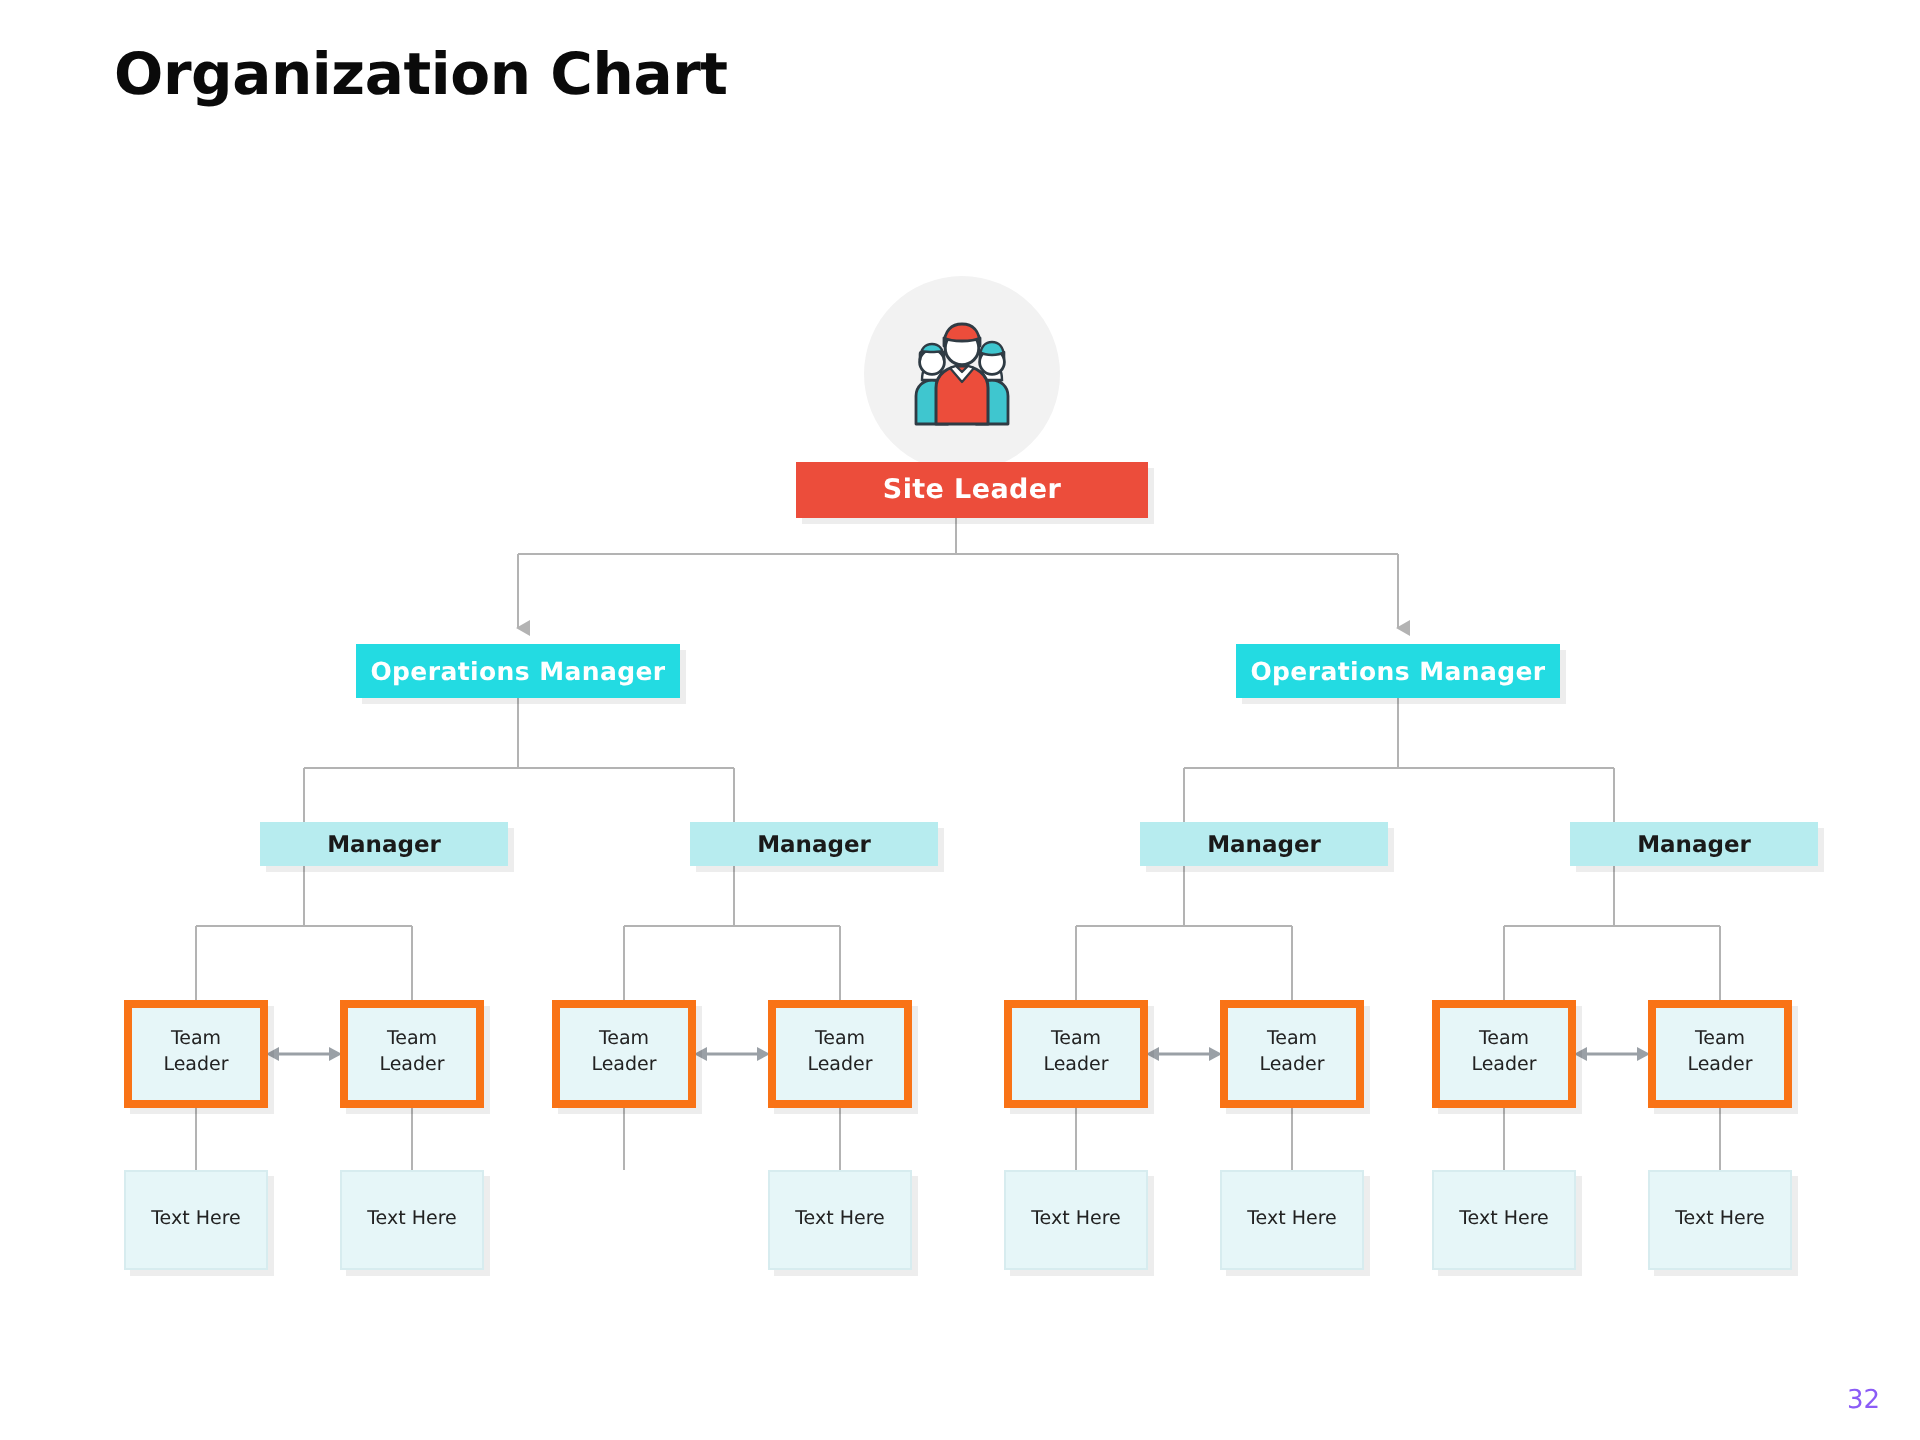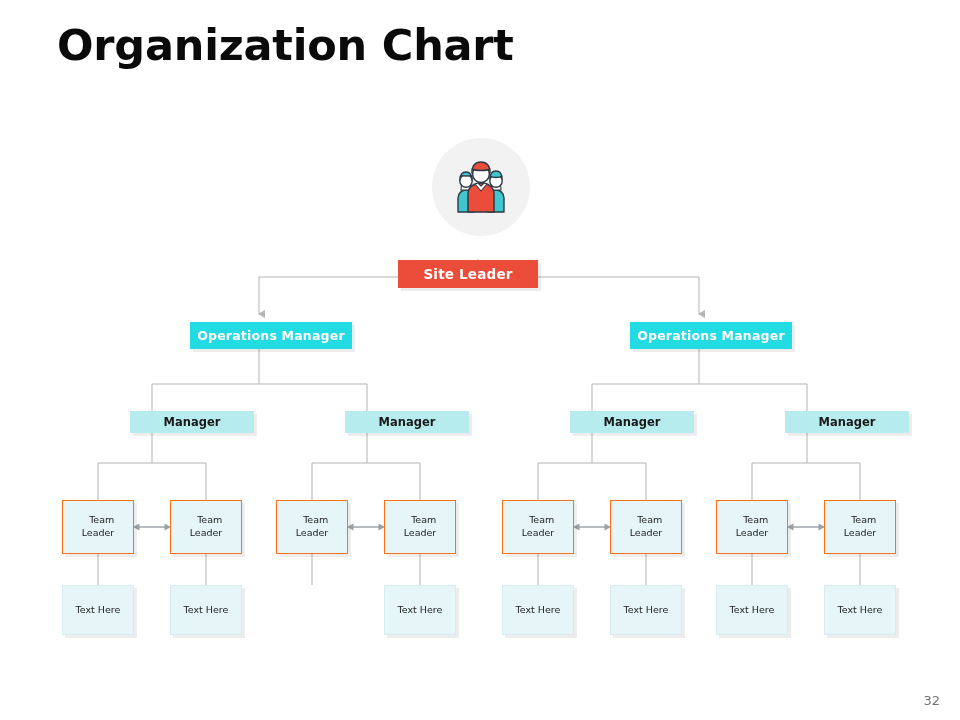--- a/index.html
+++ b/index.html
@@ -21,21 +21,21 @@
     inset: 0;
     width: 960px;
     height: 720px;
   }
 
   
   #page-title {
     position: absolute;
     left: 57px;
     top: 20px;
-    font-size: 43px;
+    font-size: 29px;
     font-weight: bold;
     letter-spacing: -0.2px;
     color: #0a0a0a;
     font-family: "DejaVu Sans", sans-serif;
     white-space: nowrap;
   }
 
   
   #connectors {
     position: absolute;
@@ -80,40 +80,38 @@
     font-family: "DejaVu Sans", sans-serif;
   }
 
   .node.level-ops {
     background: #23dbe2;
     color: #ffffff;
     font-weight: bold;
     font-size: 12.5px;
     letter-spacing: 0.2px;
     font-family: "DejaVu Sans", sans-serif;
-    margin-left: 12px;
   }
 
   .node.level-manager {
     background: #b7ecef;
     color: #1a1a1a;
     font-weight: bold;
     font-size: 11.5px;
     font-family: "DejaVu Sans", sans-serif;
     margin-left: 40px;
   }
 
   .node.level-team {
     background: #e6f6f8;
-    border: 1px solid #f97316;
+    border: 4px solid #f97316;
     color: #222222;
     font-size: 9.5px;
     line-height: 1.35;
     font-family: "DejaVu Sans", sans-serif;
-    text-align: right;
   }
 
   .node.level-text {
     background: #e6f6f8;
     border: 1px solid #d7ecef;
     color: #222222;
     font-size: 9.5px;
     line-height: 1.35;
     font-family: "DejaVu Sans", sans-serif;
     padding: 0 6px;
@@ -123,21 +121,21 @@
     display: block;
     white-space: pre-line;
   }
 
   
   #page-number {
     position: absolute;
     right: 20px;
     bottom: 12px;
     font-size: 13px;
-    color: #737373;
+    color: #8b5cf6;
     font-family: "DejaVu Sans", sans-serif;
   }
 </style>
 </head>
 <body>
 
 <div id="slide">
 
   <div id="page-title">Organization Chart</div>
 
@@ -222,21 +220,21 @@
       <circle cx="46" cy="21" r="6.2" fill="#ffffff" stroke="#2f3b44" stroke-width="1.4"></circle>
       <path d="M40,19 C40,13 43,11 46,11 C49,11 52,13 52,19 L52,16 C49,18 43,18 40,16 Z" fill="#3fc6cf" stroke="#2f3b44" stroke-width="1.3" stroke-linejoin="round"></path>
 
       <path d="M18,52 L18,34 C18,27 24,23 31,23 C38,23 44,27 44,34 L44,52 Z" fill="#ec4d3b" stroke="#2f3b44" stroke-width="1.5" stroke-linejoin="round"></path>
       <path d="M25,24 L31,31 L37,24 L34,23 L31,26 L28,23 Z" fill="#ffffff" stroke="#2f3b44" stroke-width="1.1" stroke-linejoin="round"></path>
       <circle cx="31" cy="14" r="8.4" fill="#ffffff" stroke="#2f3b44" stroke-width="1.5"></circle>
       <path d="M22,13 C22,5 26,2 31,2 C36,2 40,5 40,13 L40,9 C36,11 26,11 22,9 Z" fill="#ec4d3b" stroke="#2f3b44" stroke-width="1.4" stroke-linejoin="round"></path>
     </svg>
   </div>
 
-  <div class="node level-site" style="left:398px; top:231px; width:140px; height:28px;margin-top:29px;">
+  <div class="node level-site" style="left:398px; top:231px; width:176px; height:28px;">
     <span class="label">Site Leader</span>
   </div>
 
   <div class="node level-ops" style="left:178px; top:322px; width:162px; height:27px;">
     <span class="label">Operations Manager</span>
   </div>
   <div class="node level-ops" style="left:618px; top:322px; width:162px; height:27px;">
     <span class="label">Operations Manager</span>
   </div>
 

